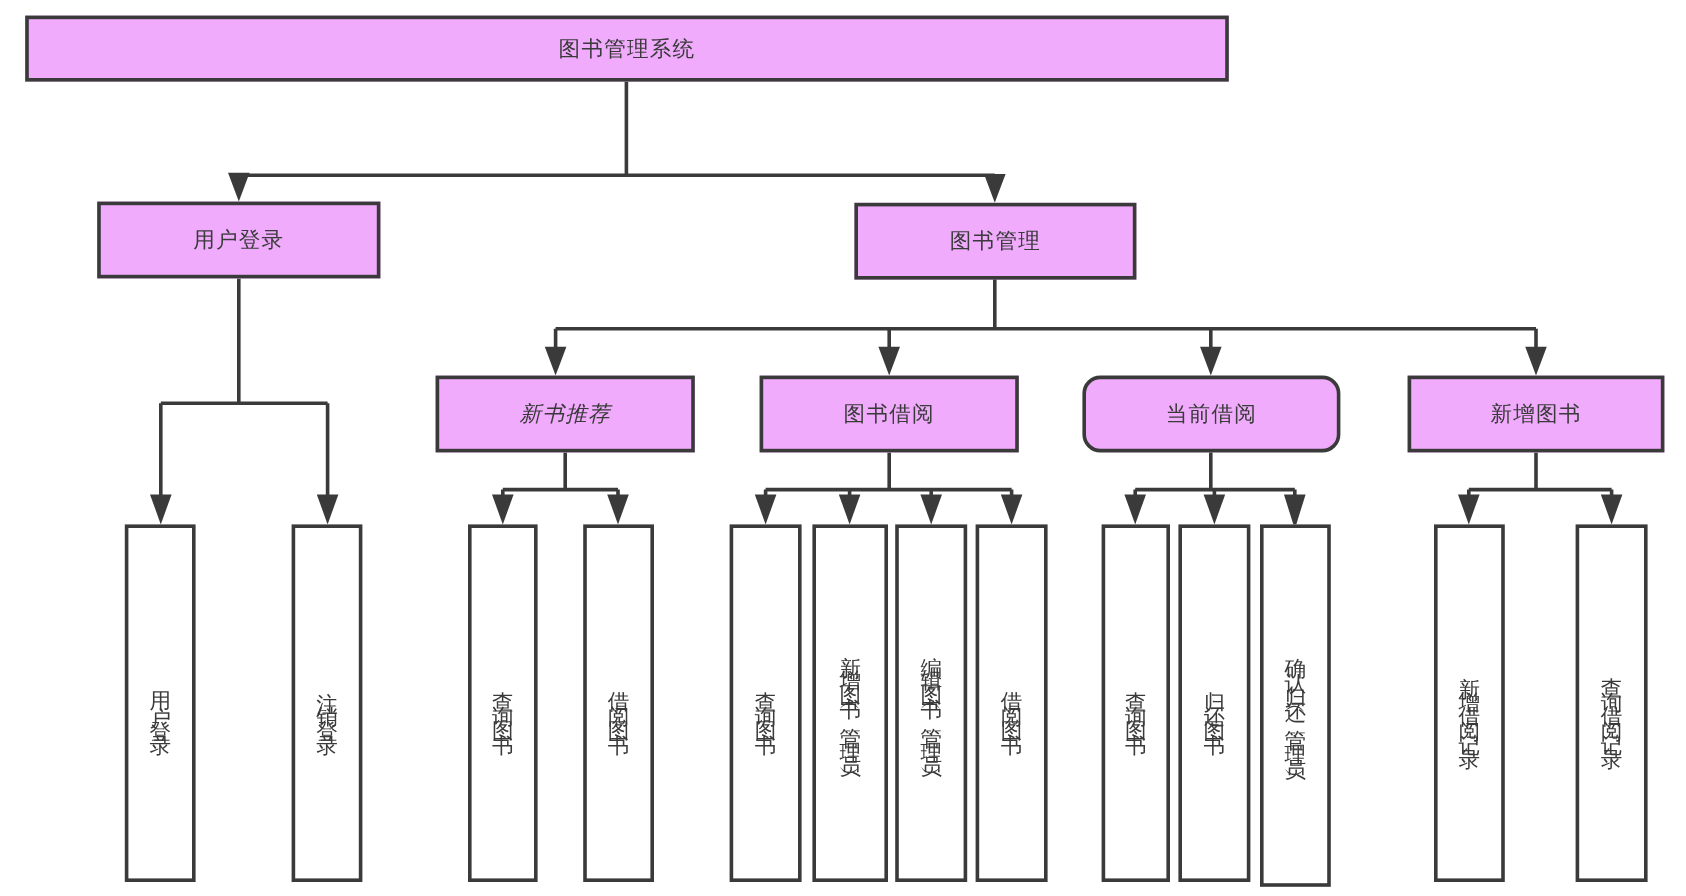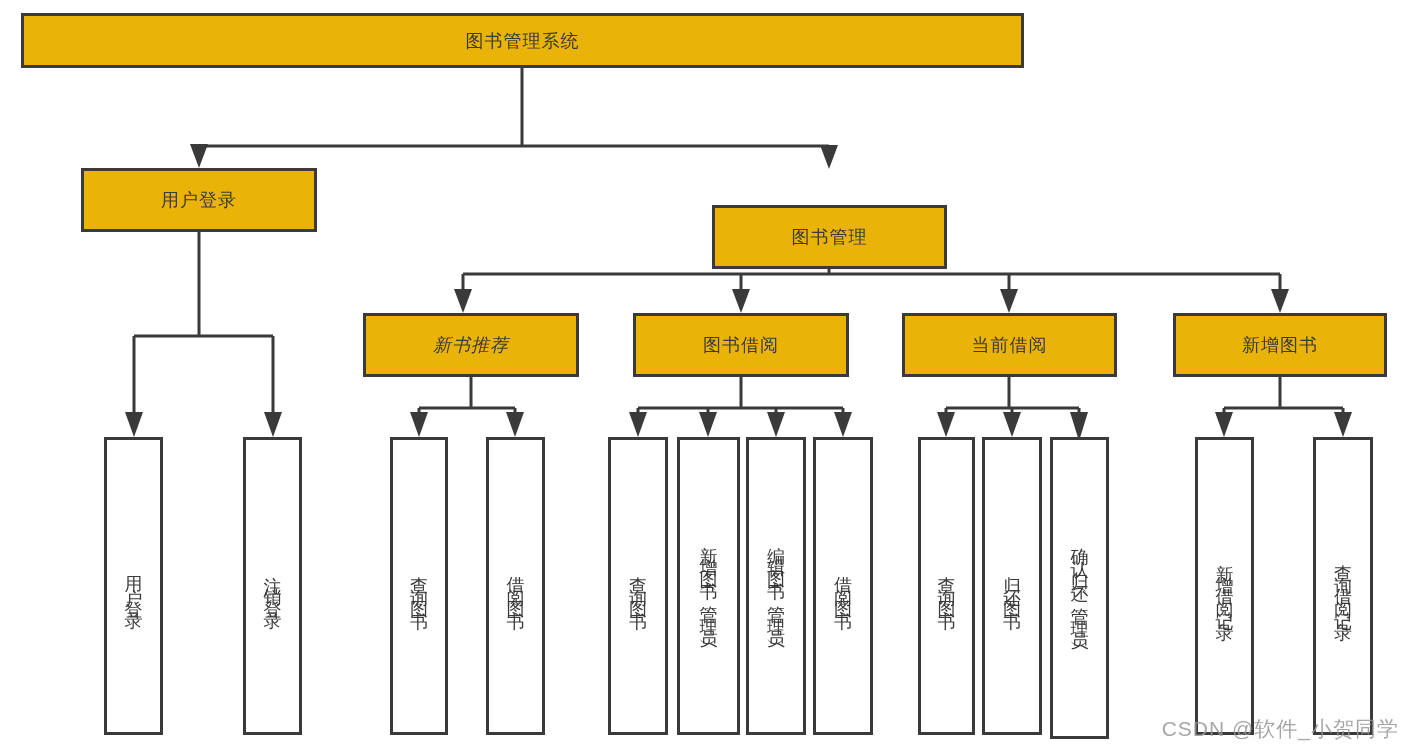--- a/index.html
+++ b/index.html
@@ -2,39 +2,39 @@
 <html><head>
 <meta charset="utf-8">
 <style>
   html,body{margin:0;padding:0;background:#fff;}
   #stage{
     position:relative;width:1405px;height:747px;background:#ffffff;
     font-family:"Liberation Sans","DejaVu Sans",sans-serif;overflow:hidden;
   }
   #edges{position:absolute;left:0;top:0;width:1405px;height:747px;z-index:1;}
   .node{
-    position:absolute;background:#eab308;border:3px solid #3a3a3a;box-sizing:border-box;
+    position:absolute;background:#f0abfc;border:3px solid #3a3a3a;box-sizing:border-box;
     display:flex;align-items:center;justify-content:center;
     font-size:18px;letter-spacing:1px;color:#3a3a3a;z-index:2;
   }
   .leaf{
     position:absolute;top:437px;height:298px;background:#ffffff;border:3px solid #3a3a3a;
     box-sizing:border-box;display:flex;align-items:center;justify-content:center;z-index:2;
   }
   .leaf .vtext{
     writing-mode:vertical-rl;text-orientation:mixed;white-space:nowrap;
     font-size:18px;letter-spacing:12px;color:#3a3a3a;
   }
   
   #n-root{left:21px;top:13px;width:1003px;height:55px;}
   #n-login{left:81px;top:168px;width:236px;height:64px;}
-  #n-bookmgmt{left:712px;top:169px;width:235px;height:64px;margin-top:36px;}
+  #n-bookmgmt{left:712px;top:169px;width:235px;height:64px;}
   #n-newbook{left:363px;top:313px;width:216px;height:64px;font-style:italic;}
   #n-borrow{left:633px;top:313px;width:216px;height:64px;}
-  #n-current{left:902px;top:313px;width:215px;height:64px;}
+  #n-current{left:902px;top:313px;width:215px;height:64px;border-radius:15px;}
   #n-records{left:1173px;top:313px;width:214px;height:64px;}
   #lf-0{left:104px;width:59px;}
   #lf-1{left:243px;width:59px;}
   #lf-2{left:390px;width:58px;}
   #lf-3{left:486px;width:59px;}
   #lf-4{left:608px;width:60px;}
   #lf-5{left:677px;width:63px;}
   #lf-6{left:746px;width:60px;}
   #lf-7{left:813px;width:60px;}
   #lf-8{left:918px;width:57px;}
@@ -147,15 +147,14 @@
   <div class="leaf" id="lf-10">
     <span class="vtext">确认归还（管理员）</span>
   </div>
   <div class="leaf" id="lf-11">
     <span class="vtext">新增借阅记录</span>
   </div>
   <div class="leaf" id="lf-12">
     <span class="vtext">查询借阅记录</span>
   </div>
 
-  <div class="watermark">CSDN @软件_小贺同学</div>
 
 </div>
 
 </body></html>

